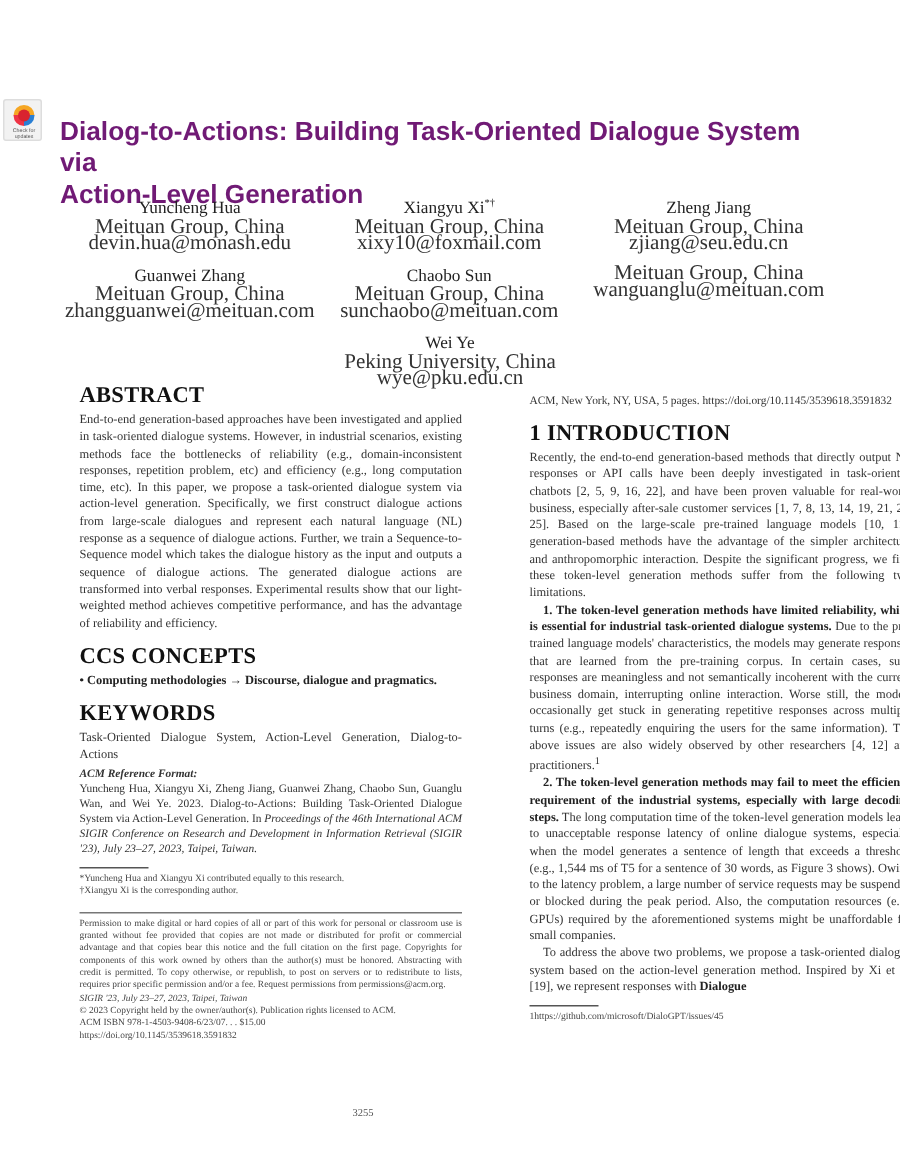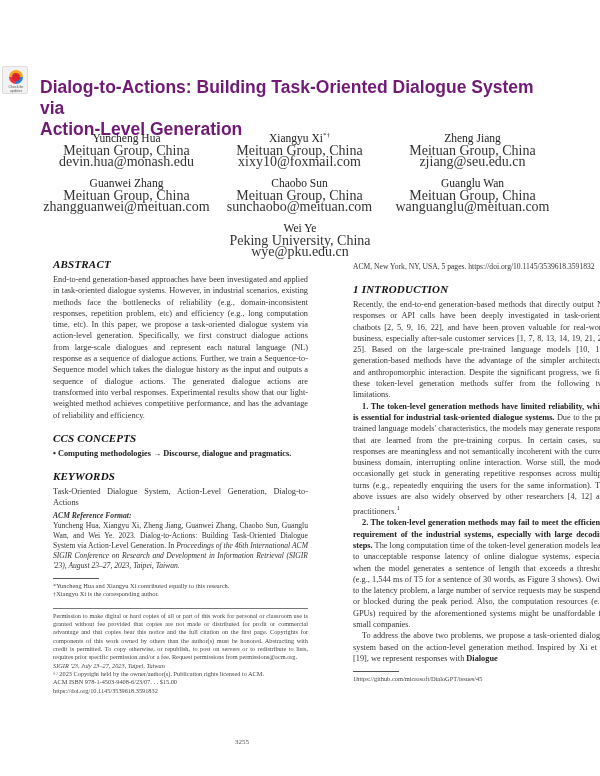--- a/index.html
+++ b/index.html
@@ -20,21 +20,21 @@
   .arow { display: flex; justify-content: flex-start; margin-bottom: 8px; }
   .arow.single { justify-content: center; }
   .author { width: 173px; text-align: center; }
   .aname { font-size: 11.5px; line-height: 14px; color: #222; }
   .aname sup { font-size: 7px; }
   .aaff, .aemail { font-size: 14px; line-height: 11.5px; color: #333; }
 
   .col { position: absolute; width: 255px; font-size: 8.3px; line-height: 11.3px; color: #333; text-align: justify; }
   .col.left { left: 53px; top: 258px; }
   .col.right { left: 313px; top: 262px; margin-left: 40px; }
-  h2 { font-family: "Liberation Serif", serif; font-weight: bold; font-size: 11px; line-height: 13px; color: #111; margin-bottom: 3px; letter-spacing: 0.2px; font-style: italic; }
+  h2 { font-family: "Liberation Serif", serif; font-weight: bold; font-size: 15px; line-height: 13px; color: #111; margin-bottom: 3px; letter-spacing: 0.2px; }
   .sec-gap { margin-top: 11px; }
   .ccs { font-weight: bold; color: #222; }
   .refhead { font-weight: bold; font-style: italic; font-size: 7.6px; margin-top: 1px; }
   .ref { font-size: 7.6px; line-height: 10px; }
   em { font-style: italic; }
   .rule { width: 46px; border-top: 1px solid #555; margin: 7px 0 3px; }
   .fn { font-size: 6.4px; line-height: 8.4px; color: #444; }
   .perm-rule { border-top: 1.5px solid #777; margin: 9px 0 3px; width: 255px; }
   .perm { font-size: 6.3px; line-height: 8.3px; color: #444; text-align: justify; }
   .intro-p { text-indent: 0; }
@@ -78,21 +78,20 @@
       <div class="aname"><span>Guanwei Zhang</span></div>
       <div class="aaff">Meituan Group, China</div>
       <div class="aemail">zhangguanwei@meituan.com</div>
     </div>
     <div class="author">
       <div class="aname"><span>Chaobo Sun</span></div>
       <div class="aaff">Meituan Group, China</div>
       <div class="aemail">sunchaobo@meituan.com</div>
     </div>
     <div class="author">
-      <div class="aname"><span>Guanglu Wan</span></div>
       <div class="aaff">Meituan Group, China</div>
       <div class="aemail">wanguanglu@meituan.com</div>
     </div>
   </div>
   <div class="arow single">
     <div class="author">
       <div class="aname"><span>Wei Ye</span></div>
       <div class="aaff">Peking University, China</div>
       <div class="aemail">wye@pku.edu.cn</div>
     </div>
@@ -103,21 +102,21 @@
   <h2>ABSTRACT</h2>
   <p>End-to-end generation-based approaches have been investigated and applied in task-oriented dialogue systems. However, in industrial scenarios, existing methods face the bottlenecks of reliability (e.g., domain-inconsistent responses, repetition problem, etc) and efficiency (e.g., long computation time, etc). In this paper, we propose a task-oriented dialogue system via action-level generation. Specifically, we first construct dialogue actions from large-scale dialogues and represent each natural language (NL) response as a sequence of dialogue actions. Further, we train a Sequence-to-Sequence model which takes the dialogue history as the input and outputs a sequence of dialogue actions. The generated dialogue actions are transformed into verbal responses. Experimental results show that our light-weighted method achieves competitive performance, and has the advantage of reliability and efficiency.</p>
 
   <h2 class="sec-gap">CCS CONCEPTS</h2>
   <p class="ccs">• Computing methodologies → Discourse, dialogue and pragmatics.</p>
 
   <h2 class="sec-gap">KEYWORDS</h2>
   <p>Task-Oriented Dialogue System, Action-Level Generation, Dialog-to-Actions</p>
 
   <p class="refhead">ACM Reference Format:</p>
-  <p class="ref"><span>Yuncheng Hua, Xiangyu Xi, Zheng Jiang, Guanwei Zhang, Chaobo Sun, Guanglu Wan, and Wei Ye. 2023. Dialog-to-Actions: Building Task-Oriented Dialogue System via Action-Level Generation. In </span><em>Proceedings of the 46th International ACM SIGIR Conference on Research and Development in Information Retrieval (SIGIR '23), August 23–27, 2023, Taipei, Taiwan.</em></p>
+  <p class="ref"><span>Yuncheng Hua, Xiangyu Xi, Zheng Jiang, Guanwei Zhang, Chaobo Sun, Guanglu Wan, and Wei Ye. 2023. Dialog-to-Actions: Building Task-Oriented Dialogue System via Action-Level Generation. In </span><em>Proceedings of the 46th International ACM SIGIR Conference on Research and Development in Information Retrieval (SIGIR '23), July 23–27, 2023, Taipei, Taiwan.</em></p>
 
   <div class="rule"></div>
   <p class="fn">*Yuncheng Hua and Xiangyu Xi contributed equally to this research.</p>
   <p class="fn">†Xiangyu Xi is the corresponding author.</p>
 
   <div class="perm-rule"></div>
   <p class="perm">Permission to make digital or hard copies of all or part of this work for personal or classroom use is granted without fee provided that copies are not made or distributed for profit or commercial advantage and that copies bear this notice and the full citation on the first page. Copyrights for components of this work owned by others than the author(s) must be honored. Abstracting with credit is permitted. To copy otherwise, or republish, to post on servers or to redistribute to lists, requires prior specific permission and/or a fee. Request permissions from permissions@acm.org.</p>
   <p class="perm"><em>SIGIR '23, July 23–27, 2023, Taipei, Taiwan</em></p>
   <p class="perm">© 2023 Copyright held by the owner/author(s). Publication rights licensed to ACM.</p>
   <p class="perm">ACM ISBN 978-1-4503-9408-6/23/07. . . $15.00</p>

